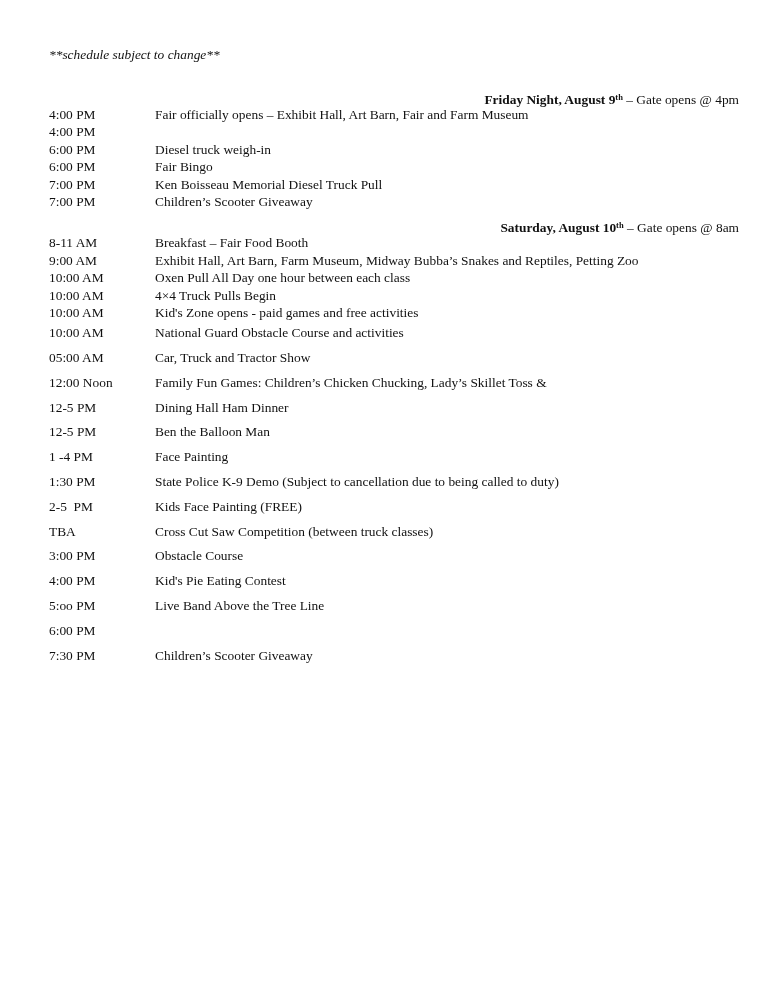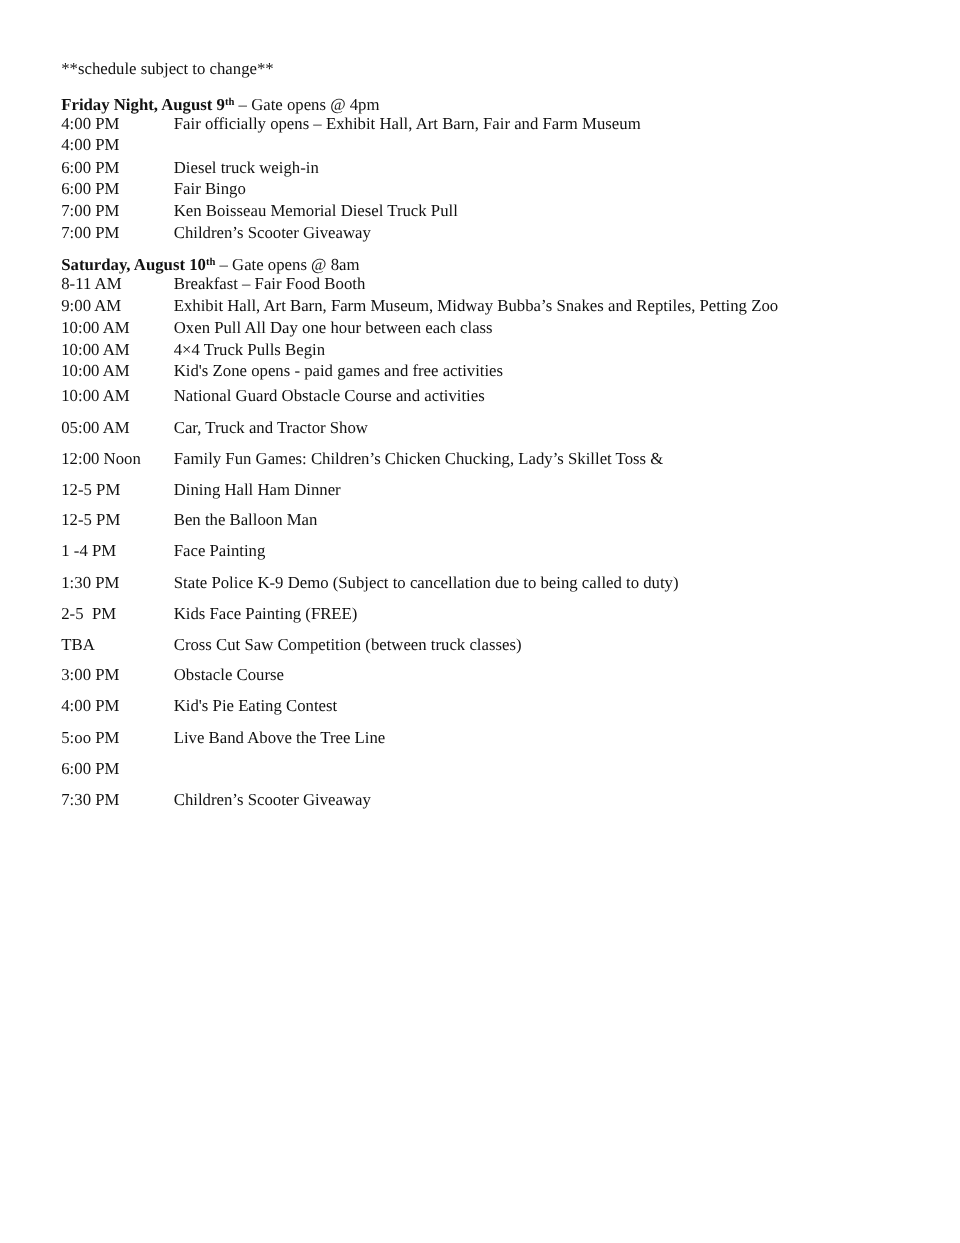--- a/index.html
+++ b/index.html
@@ -2,25 +2,25 @@
 <html><head>
 <meta charset="utf-8">
 <style>
   html, body { margin: 0; padding: 0; background: #ffffff; }
   body {
     width: 768px; height: 994px; position: relative; overflow: hidden;
     font-family: "Liberation Serif", "DejaVu Serif", serif;
     font-size: 13.4px; color: #111;
   }
   .page { position: absolute; left: 49px; top: 46px; width: 690px; }
-  .note { height: 18px; line-height: 18px; margin-bottom: 9px; }
-  .day-head { height: 17px; line-height: 17px; }
+  .note { height: 18px; line-height: 18px; margin-bottom: 25px; font-style: italic; }
+  .day-head { height: 17px; line-height: 17px; text-align: right; }
   .day-head b { font-weight: bold; }
   .day-head sup { font-size: 8.5px; vertical-align: 4px; font-weight: bold; }
-  .row { display: flex; line-height: 17.4px; height: 17.4px; }
+  .row { display: flex; line-height: 17.4px; height: 17.4px; gap: 16px; }
   .row.loose { height: 24.8px; line-height: 24.8px; }
   .time { width: 90px; flex: none; white-space: pre; }
   .event { flex: 1; white-space: nowrap; }
   .section-gap { height: 7px; }
 </style>
 </head>
 <body>
 
 <div class="page">
   <div class="note">**schedule subject to change**</div>

